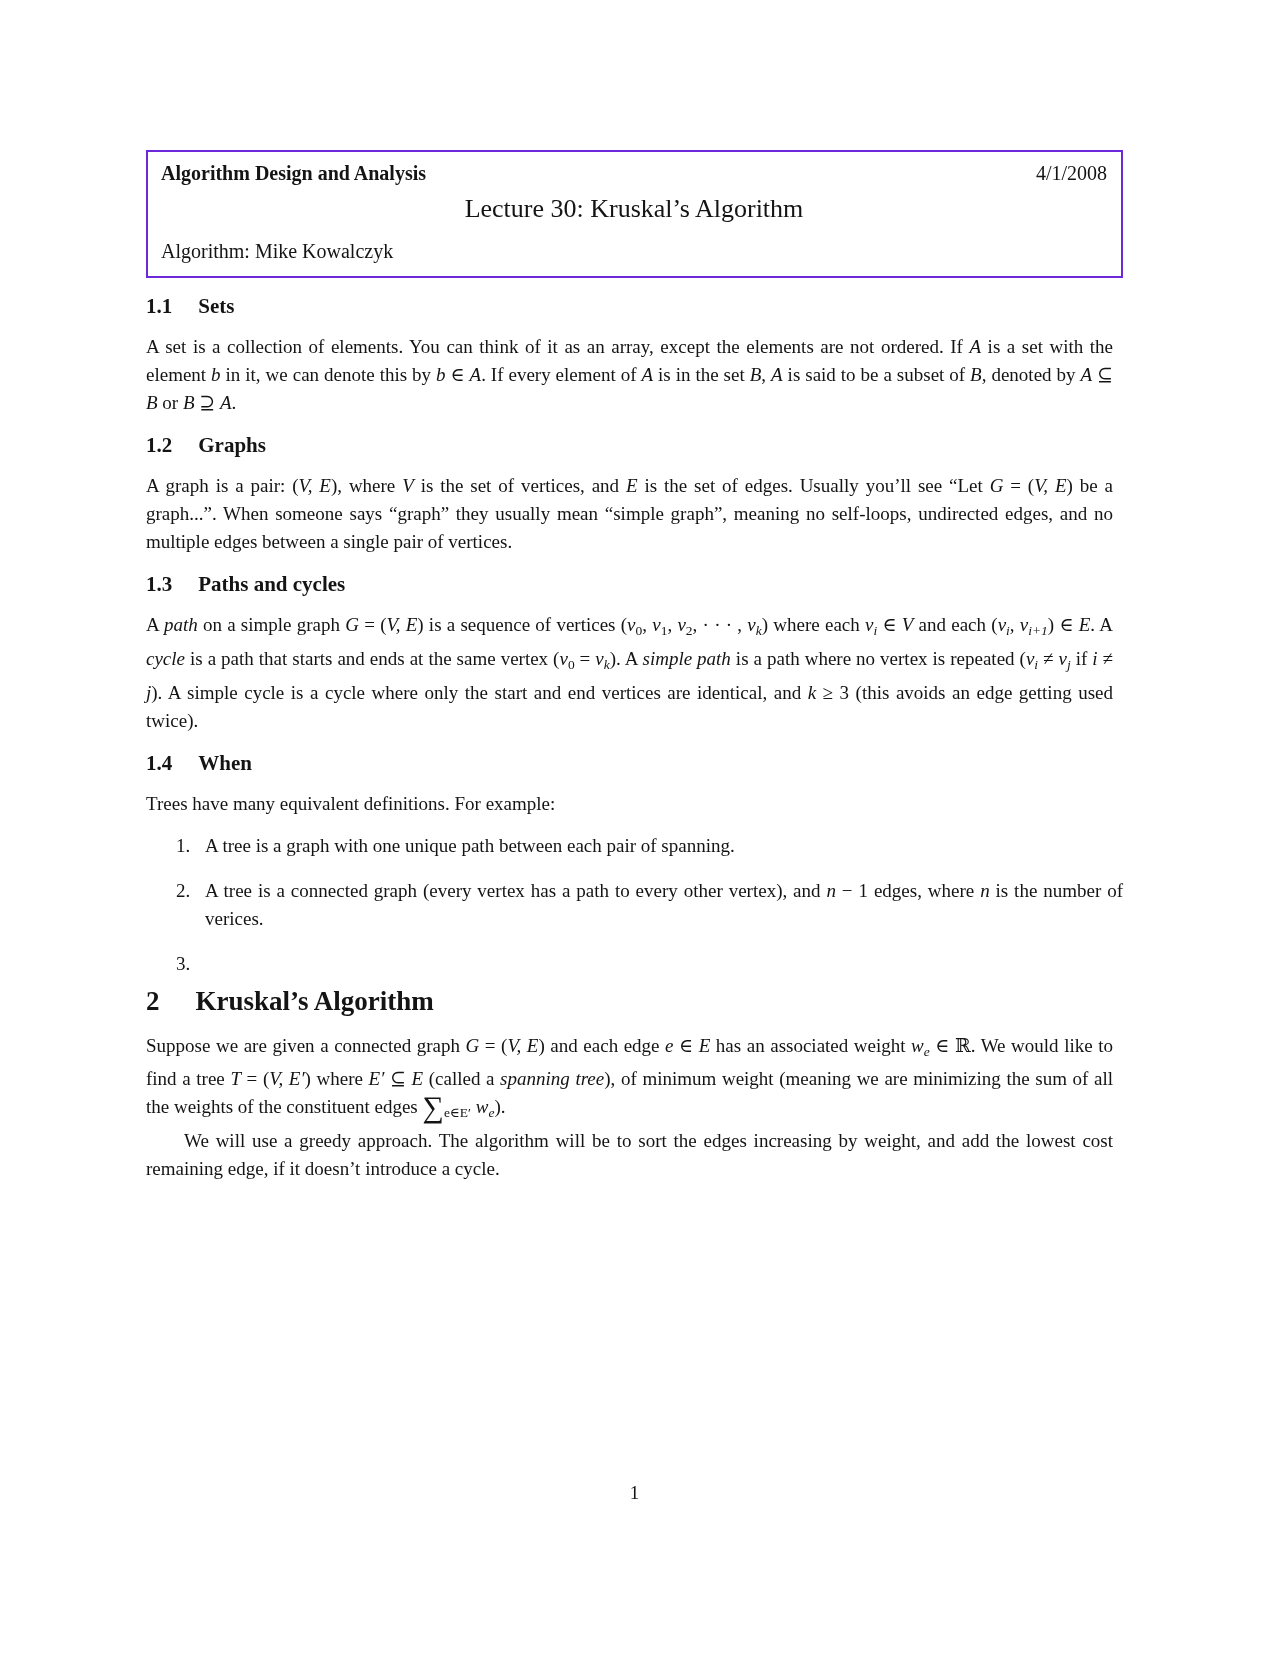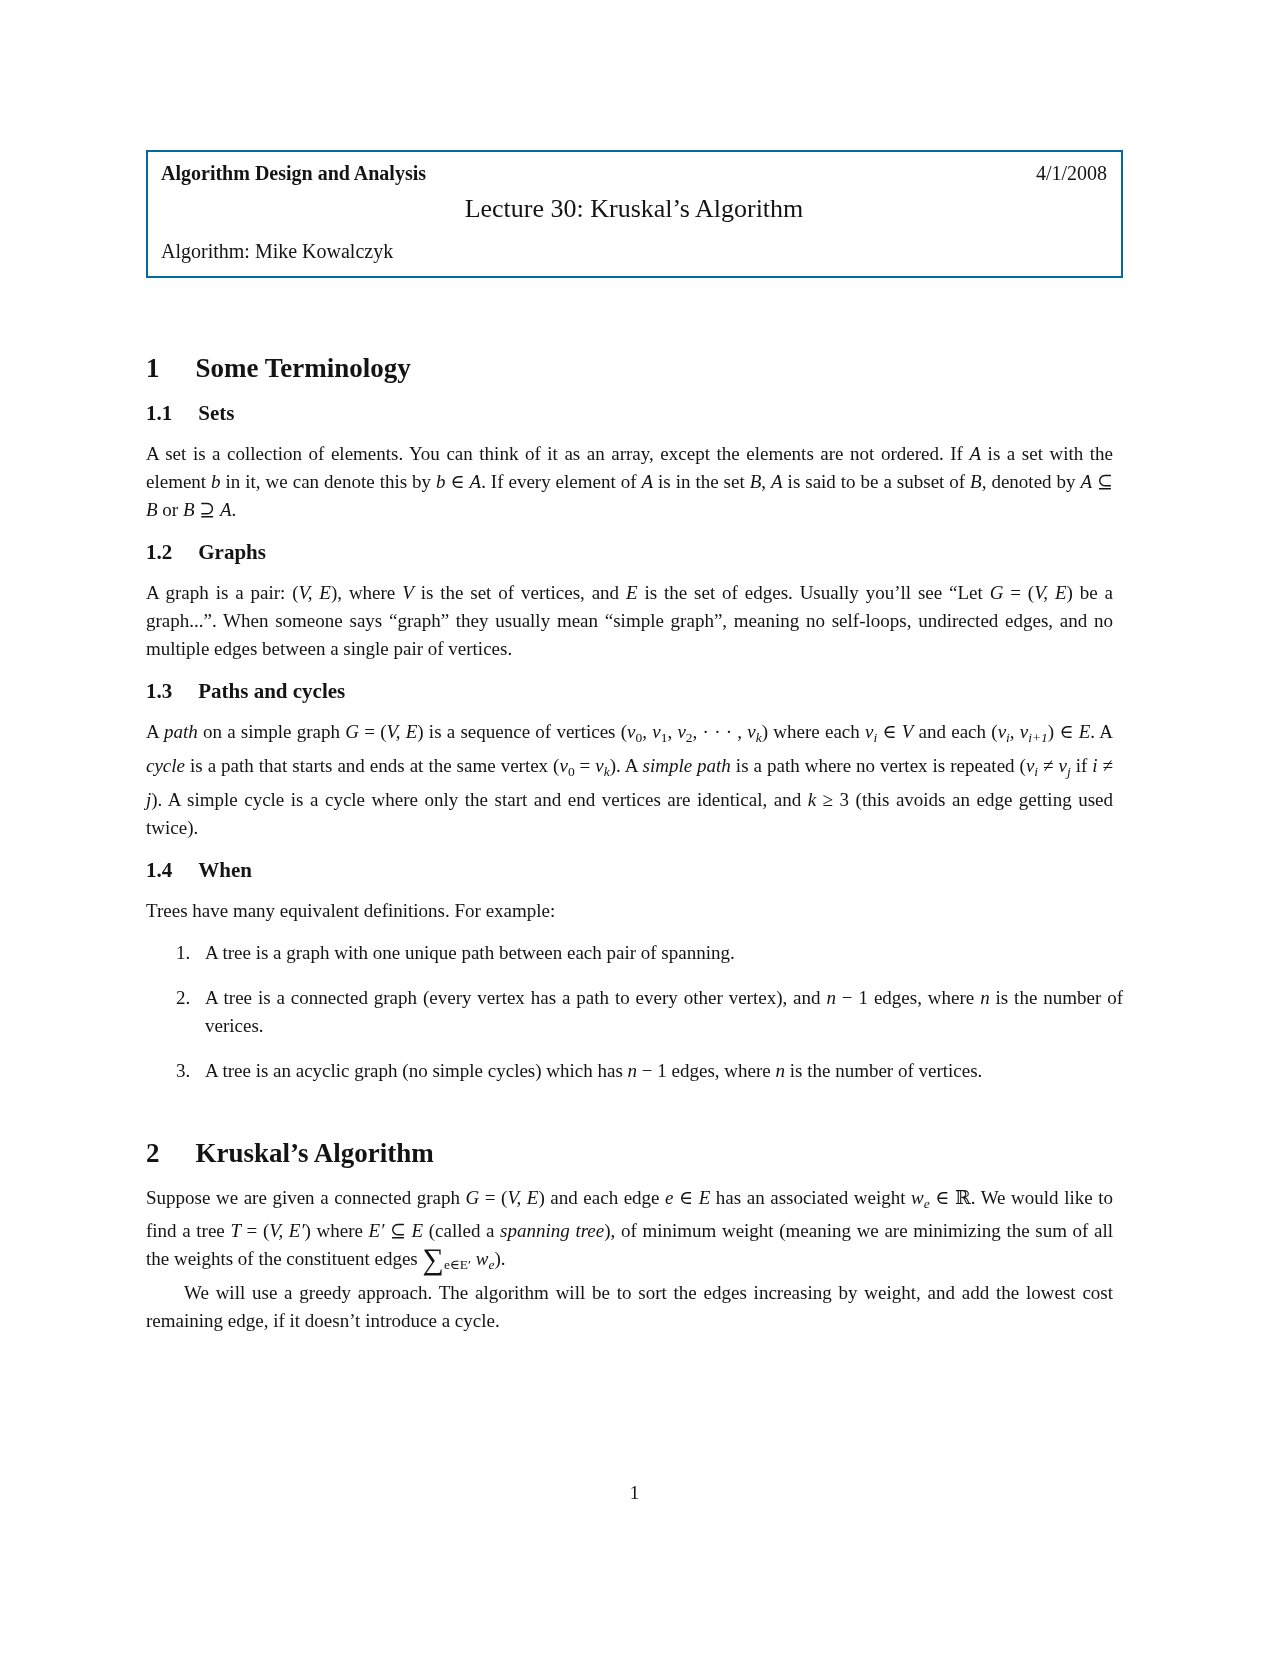--- a/index.html
+++ b/index.html
@@ -4,21 +4,21 @@
 <style>
   html,body{margin:0;padding:0;}
   body{
     width:1280px;height:1656px;background:#ffffff;color:#141414;
     font-family:"Liberation Serif","DejaVu Serif",serif;
     overflow:hidden;position:relative;
   }
   .content{margin:0 157px 0 146px;width:977px;position:relative;}
   
   .hdr-box{
-    margin-top:150px;border:2px solid #0369a1;
+    margin-top:150px;border:2px solid #6d28d9;
     padding:10px 14px 13px 13px;box-sizing:border-box;
   }
   .hdr-row1{display:flex;justify-content:space-between;align-items:baseline;font-size:20px;}
   .hdr-course{font-weight:bold;}
   .hdr-date{font-weight:normal;}
   .hdr-title{text-align:center;font-size:26px;margin-top:9px;}
   .hdr-instr{font-size:20px;margin-top:16px;}
   
   h1.sec{font-size:27px;font-weight:bold;margin:0;padding:0;line-height:33px;}
   h1.sec .num{margin-right:36px;}
@@ -58,23 +58,20 @@
 
   <div class="hdr-box">
     <div class="hdr-row1">
       <span class="hdr-course">Algorithm Design and Analysis</span>
       <span class="hdr-date">4/1/2008</span>
     </div>
     <div class="hdr-title">Lecture 30: Kruskal’s Algorithm</div>
     <div class="hdr-instr">Algorithm: Mike Kowalczyk</div>
   </div>
 
-  <h1 class="sec s1">
-    <span class="num">1</span><span>Some Terminology</span>
-  </h1>
 
   <h2 class="subsec">
     <span class="num">1.1</span><span>Sets</span>
   </h2>
   <p class="body noindent">A set is a collection of elements. You can think of it as an array, except the elements are not ordered. If <span class="seg-it">A</span> is a set with the element <span class="seg-it">b</span> in it, we can denote this by <span class="seg-it">b</span> ∈ <span class="seg-it">A</span>. If every element of <span class="seg-it">A</span> is in the set <span class="seg-it">B</span>, <span class="seg-it">A</span> is said to be a subset of <span class="seg-it">B</span>, denoted by <span class="seg-it">A</span> ⊆ <span class="seg-it">B</span> or <span class="seg-it">B</span> ⊇ <span class="seg-it">A</span>.</p>
 
   <h2 class="subsec">
     <span class="num">1.2</span><span>Graphs</span>
   </h2>
   <p class="body noindent">A graph is a pair: (<span class="seg-it">V, E</span>), where <span class="seg-it">V</span> is the set of vertices, and <span class="seg-it">E</span> is the set of edges. Usually you’ll see “Let <span class="seg-it">G</span> = (<span class="seg-it">V, E</span>) be a graph...”. When someone says “graph” they usually mean “simple graph”, meaning no self-loops, undirected edges, and no multiple edges between a single pair of vertices.</p>
@@ -90,21 +87,21 @@
   <p class="body noindent">Trees have many equivalent definitions. For example:</p>
 
   <ol class="defs">
     <li>
       <span class="li-num">1.</span><span>A tree is a graph with one unique path between each pair of spanning.</span>
     </li>
     <li>
       <span class="li-num">2.</span><span>A tree is a connected graph (every vertex has a path to every other vertex), and <span class="seg-it">n</span> − 1 edges, where <span class="seg-it">n</span> is the number of verices.</span>
     </li>
     <li>
-      <span class="li-num">3.</span><span>A tree is an acyclic graph (no simple cycles) which has <span class="seg-it">n</span> − 1 edges, where <span class="seg-it">n</span> is the number of vertices.</span>
+      <span class="li-num">3.</span>
     </li>
   </ol>
 
   <h1 class="sec s2">
     <span class="num">2</span><span>Kruskal’s Algorithm</span>
   </h1>
   <p class="body noindent">Suppose we are given a connected graph <span class="seg-it">G</span> = (<span class="seg-it">V, E</span>) and each edge <span class="seg-it">e</span> ∈ <span class="seg-it">E</span> has an associated weight <span class="seg-it">w</span><span class="seg-subit">e</span> ∈ ℝ. We would like to find a tree <span class="seg-it">T</span> = (<span class="seg-it">V, E′</span>) where <span class="seg-it">E′</span> ⊆ <span class="seg-it">E</span> (called a <span class="seg-it">spanning tree</span>), of minimum weight (meaning we are minimizing the sum of all the weights of the constituent edges <span class="seg-sum">∑</span><span class="seg-sub">e∈E′</span> <span class="seg-it">w</span><span class="seg-subit">e</span>).</p>
   <p class="body indent">We will use a greedy approach. The algorithm will be to sort the edges increasing by weight, and add the lowest cost remaining edge, if it doesn’t introduce a cycle.</p>
 
 </div>

